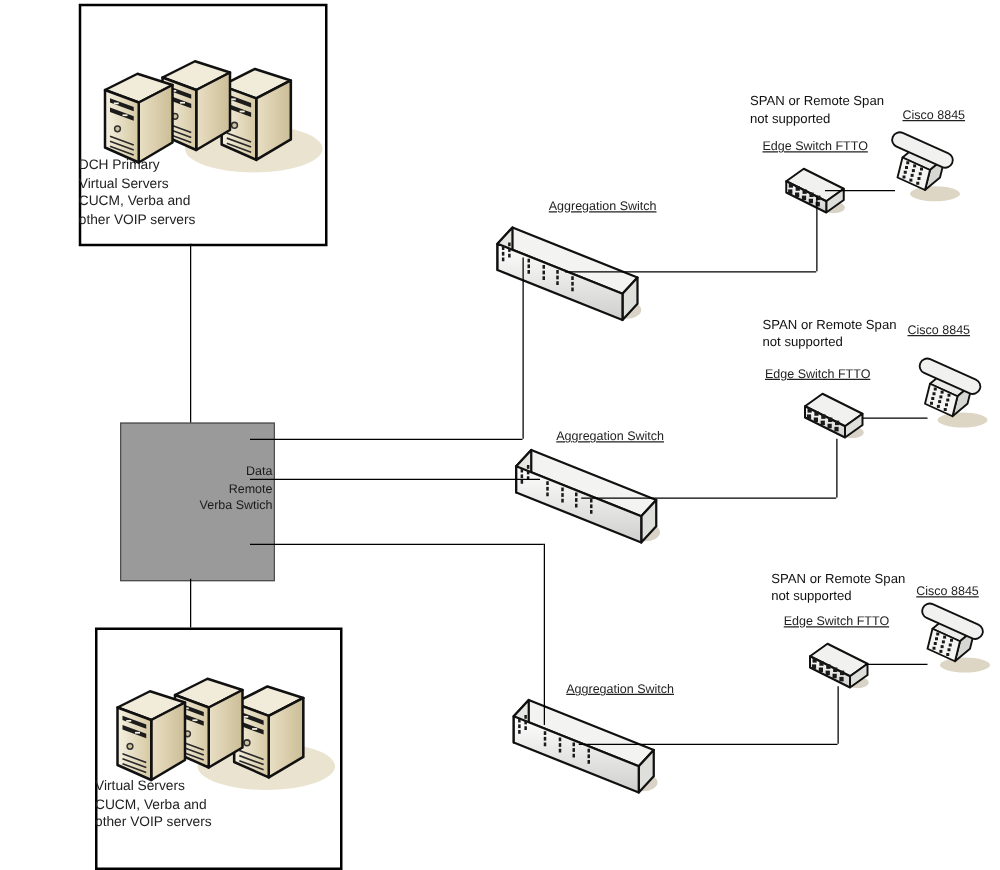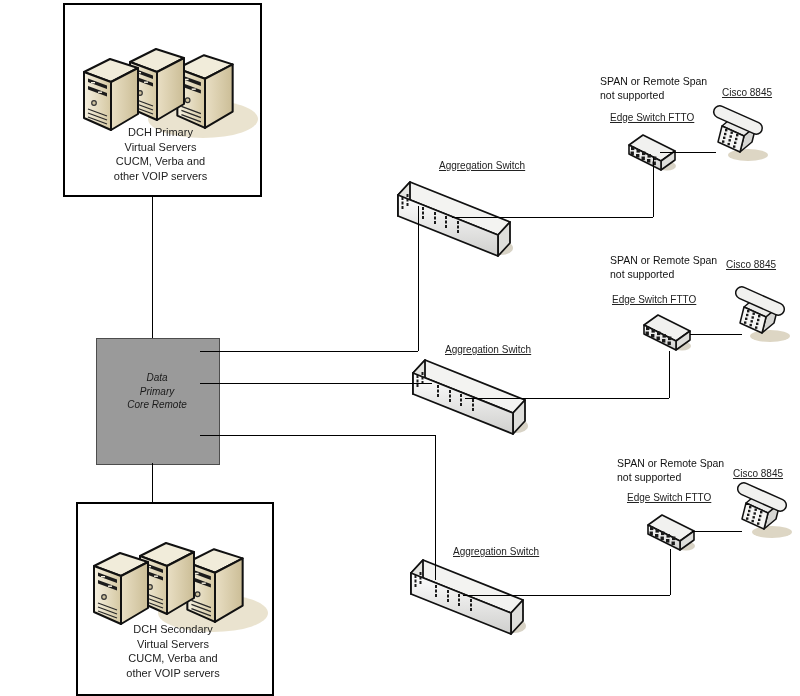--- a/index.html
+++ b/index.html
@@ -3,22 +3,22 @@
 <meta charset="utf-8">
 <style>
   html,body{margin:0;padding:0;background:#fff;}
   .canvas{position:relative;width:800px;height:696px;background:#ffffff;
           font-family:"Liberation Sans", sans-serif;overflow:hidden;}
   .line{position:absolute;background:#000;z-index:5;}
   .h{height:1px;}
   .v{width:1px;}
   .server-box{position:absolute;border:2px solid #000;background:#fff;z-index:1;}
   .core-box{position:absolute;background:#9a9a9a;border:1px solid #4d4d4d;z-index:1;}
-  .caption{position:absolute;text-align:center;font-size:11px;line-height:14.5px;color:#222;z-index:2;}
-  .core-caption{position:absolute;text-align:center;font-size:10px;line-height:13.5px;color:#1a1a1a;z-index:2;font-style:italic;}
+  .caption{position:absolute;text-align:left;font-size:11px;line-height:14.5px;color:#222;z-index:2;}
+  .core-caption{position:absolute;text-align:right;font-size:10px;line-height:13.5px;color:#1a1a1a;z-index:2;}
   .note{position:absolute;font-weight:normal;font-size:10.5px;line-height:14px;color:#111;z-index:6;white-space:nowrap;}
   .lbl{position:absolute;font-size:10px;color:#222;z-index:6;white-space:nowrap;text-decoration:underline;}
   .dev{position:absolute;z-index:3;}
   .shadow{position:absolute;border-radius:50%;background:#ded4b6;opacity:.65;z-index:2;}
 </style>
 </head>
 <body>
 
 <svg width="0" height="0" style="position:absolute" aria-hidden="true">
   <defs>
@@ -166,31 +166,30 @@
   <svg class="dev" style="left:184px;top:542px" width="62" height="84" viewBox="0 0 60 82">
       <use href="#sym-tower" xlink:href="#sym-tower"></use>
     </svg>
   <svg class="dev" style="left:137px;top:536px" width="60" height="82" viewBox="0 0 60 82">
       <use href="#sym-tower" xlink:href="#sym-tower"></use>
     </svg>
   <svg class="dev" style="left:91px;top:546px" width="60" height="82" viewBox="0 0 60 82">
       <use href="#sym-tower" xlink:href="#sym-tower"></use>
     </svg>
   <div class="caption" style="left:76px;top:622px;width:194px">
-    <div>DCH Secondary</div>
     <div>Virtual Servers</div>
     <div>CUCM, Verba and</div>
     <div>other VOIP servers</div>
   </div>
 
   <div class="core-box" style="left:96px;top:338px;width:122px;height:125px"></div>
   <div class="core-caption" style="left:96px;top:371px;width:122px">
     <div>Data</div>
-    <div>Primary</div>
-    <div>Core Remote</div>
+    <div>Remote</div>
+    <div>Verba Swtich</div>
   </div>
 
   <div class="lbl" style="left:439px;top:160px">Aggregation Switch</div>
   <svg class="dev" style="left:396px;top:180px" width="118" height="78" viewBox="0 0 118 78">
       <use href="#sym-agg" xlink:href="#sym-agg"></use>
     </svg>
 
   <div class="lbl" style="left:445px;top:344px">Aggregation Switch</div>
   <svg class="dev" style="left:411px;top:358px" width="118" height="78" viewBox="0 0 118 78">
       <use href="#sym-agg" xlink:href="#sym-agg"></use>

